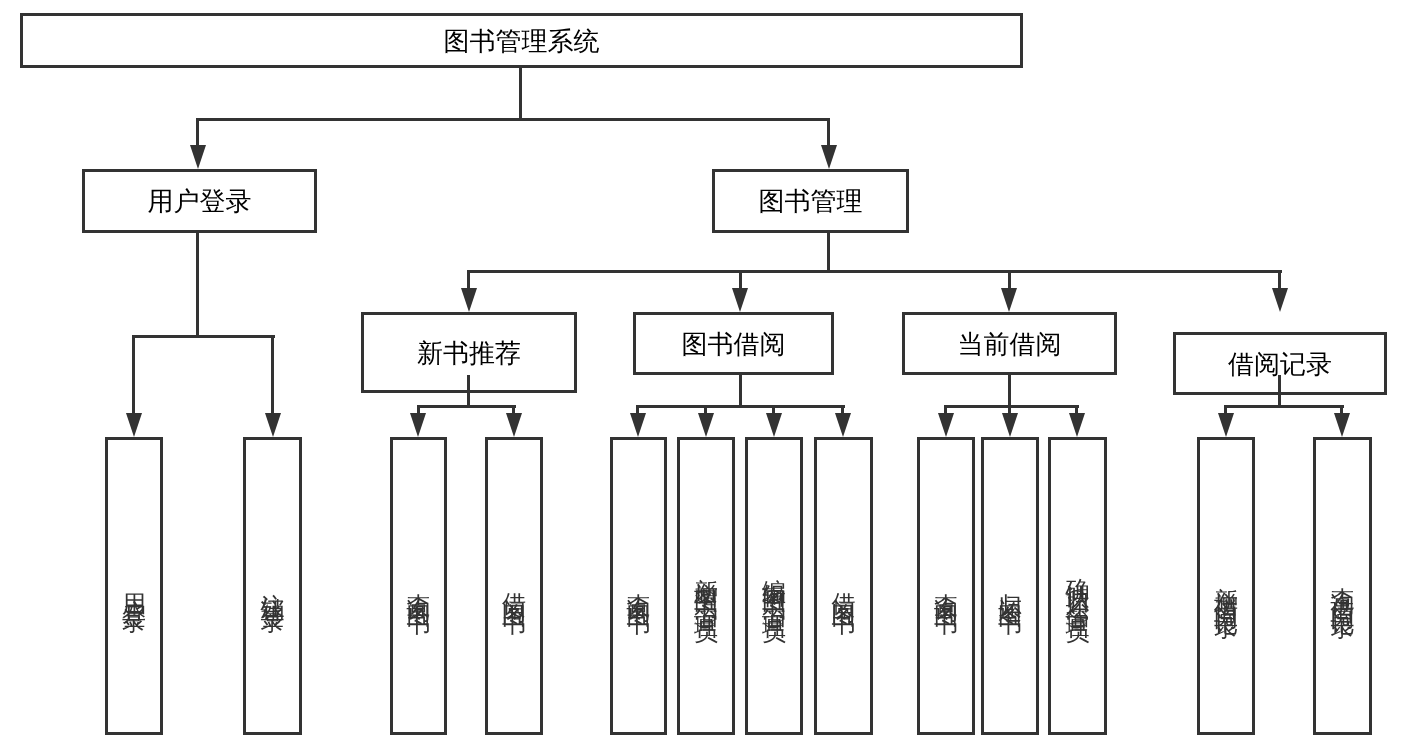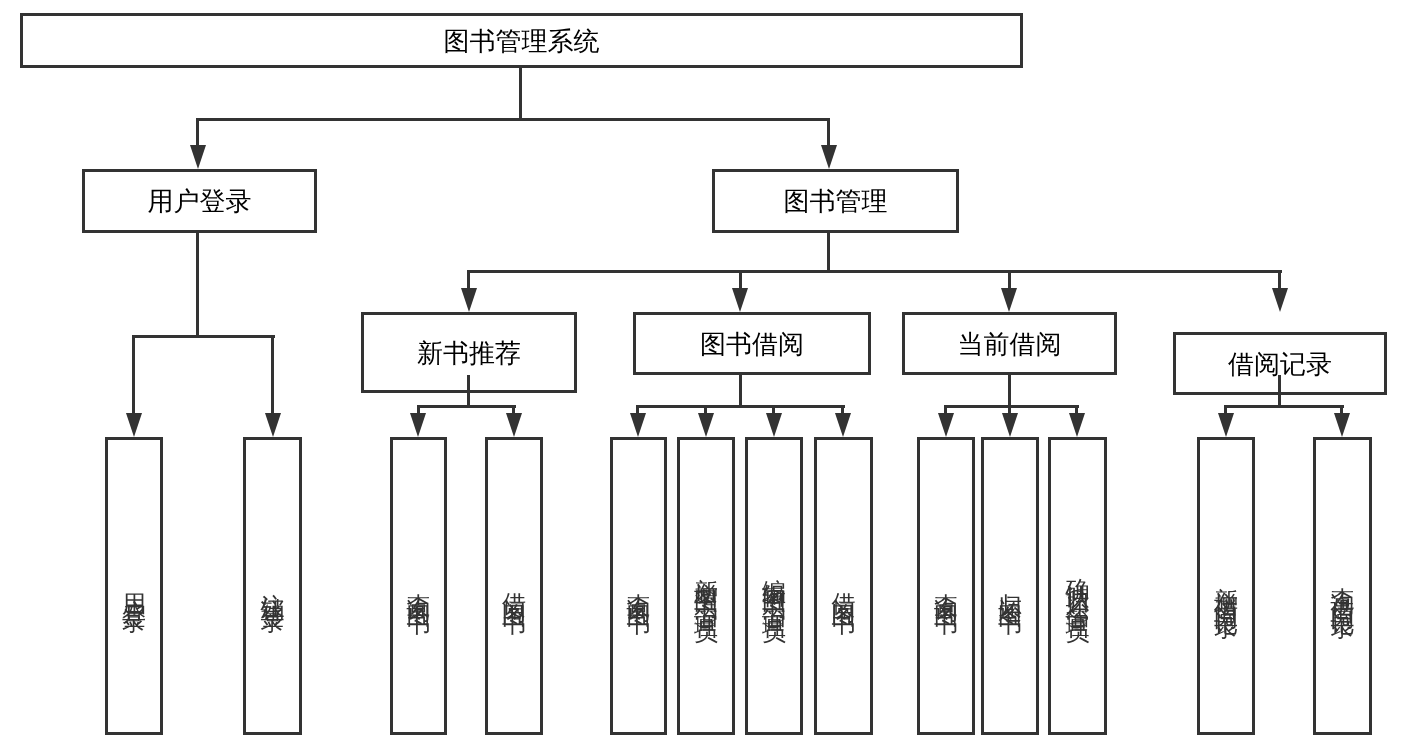--- a/index.html
+++ b/index.html
@@ -86,21 +86,21 @@
   <div class="line" style="left:519px; top:68px; width:3px; height:50px;"></div>
   <div class="line" style="left:196px; top:118px; width:634px; height:3px;"></div>
   <div class="line" style="left:196px; top:118px; width:3px; height:30px;"></div>
   <div class="line" style="left:827px; top:118px; width:3px; height:30px;"></div>
   <div class="arrowhead" style="left:190px; top:145px;"></div>
   <div class="arrowhead" style="left:821px; top:145px;"></div>
 
   <div class="box" style="left:82px; top:169px; width:235px; height:64px;">
     <span class="hlabel">用户登录</span>
   </div>
-  <div class="box" style="left:712px; top:169px; width:247px; height:64px;">
+  <div class="box" style="left:712px; top:169px; width:197px; height:64px;">
     <span class="hlabel">图书管理</span>
   </div>
 
   <div class="line" style="left:196px; top:233px; width:3px; height:104px;"></div>
   <div class="line" style="left:132px; top:335px; width:143px; height:3px;"></div>
   <div class="line" style="left:132px; top:335px; width:3px; height:80px;"></div>
   <div class="line" style="left:271px; top:335px; width:3px; height:80px;"></div>
   <div class="arrowhead" style="left:126px; top:413px;"></div>
   <div class="arrowhead" style="left:265px; top:413px;"></div>
 
@@ -111,21 +111,21 @@
   <div class="line" style="left:1008px; top:270px; width:3px; height:20px;"></div>
   <div class="line" style="left:1278px; top:270px; width:3px; height:20px;"></div>
   <div class="arrowhead" style="left:461px; top:288px;"></div>
   <div class="arrowhead" style="left:732px; top:288px;"></div>
   <div class="arrowhead" style="left:1001px; top:288px;"></div>
   <div class="arrowhead" style="left:1272px; top:288px;"></div>
 
   <div class="box" style="left:361px; top:312px; width:216px; height:81px;">
     <span class="hlabel">新书推荐</span>
   </div>
-  <div class="box" style="left:633px; top:312px; width:238px; height:63px;">
+  <div class="box" style="left:633px; top:312px; width:201px; height:63px;">
     <span class="hlabel">图书借阅</span>
   </div>
   <div class="box" style="left:902px; top:312px; width:215px; height:63px;text-align:right;">
     <span class="hlabel">当前借阅</span>
   </div>
   <div class="box" style="left:1173px; top:312px; width:214px; height:63px;margin-top:20px;">
     <span class="hlabel">借阅记录</span>
   </div>
 
   <div class="line" style="left:467px; top:375px; width:3px; height:32px;"></div>

